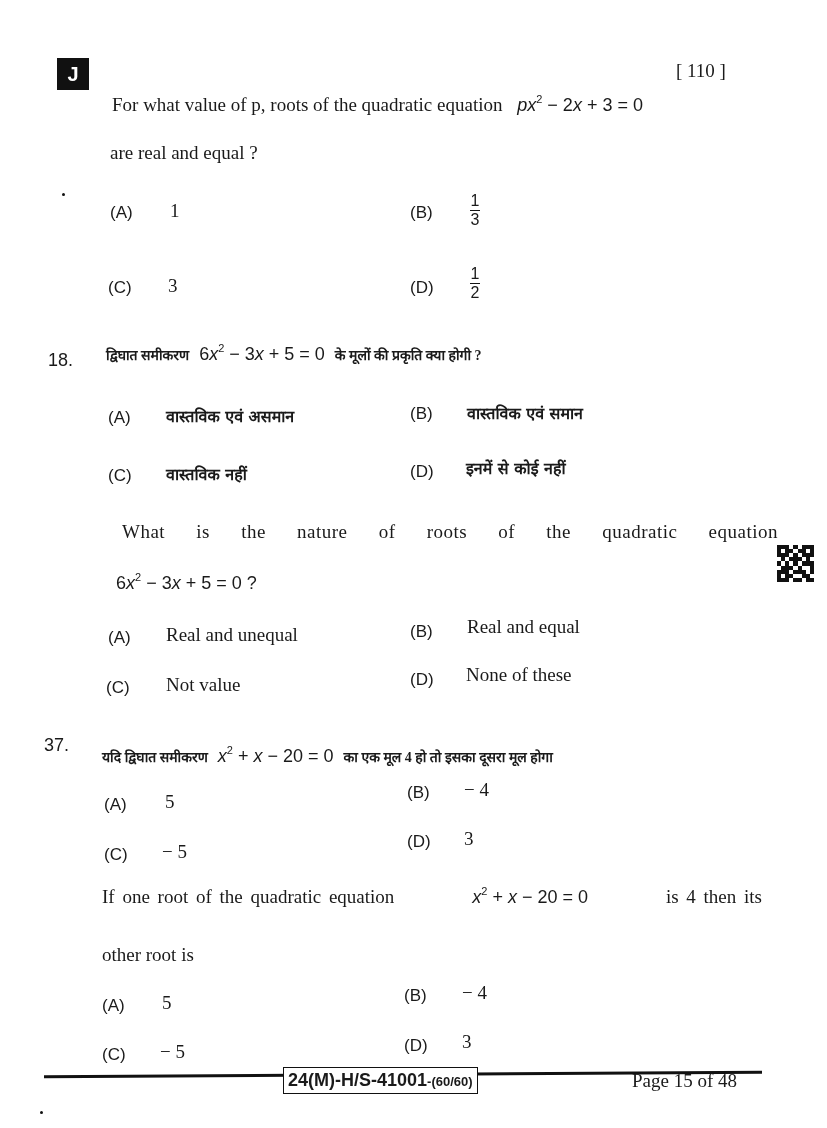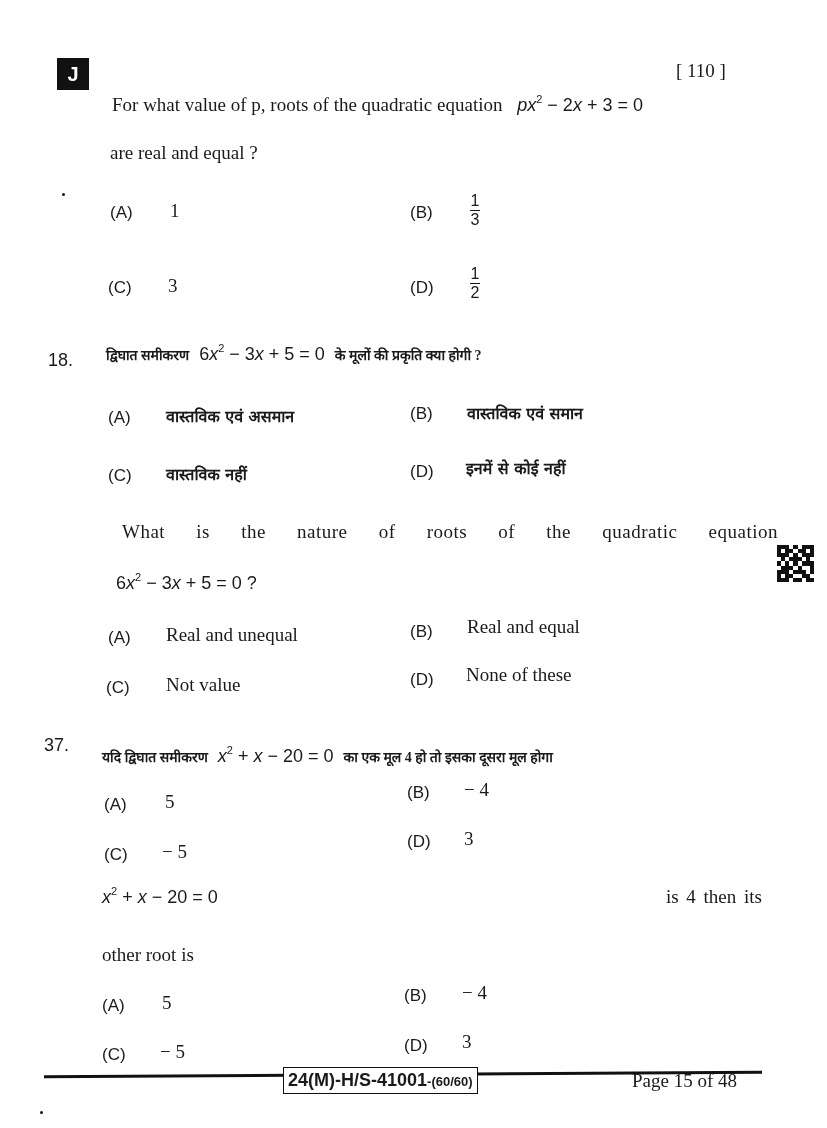--- a/index.html
+++ b/index.html
@@ -205,20 +205,21 @@
 <div class="abs opt-val" style="left:165px;top:791px;">5</div>
 <div class="abs opt-label" style="left:407px;top:783px;">(B)</div>
 <div class="abs opt-val" style="left:464px;top:779px;">− 4</div>
 
 <div class="abs opt-label" style="left:104px;top:845px;">(C)</div>
 <div class="abs opt-val" style="left:162px;top:841px;">− 5</div>
 <div class="abs opt-label" style="left:407px;top:832px;">(D)</div>
 <div class="abs opt-val" style="left:464px;top:828px;">3</div>
 
 <div class="abs q-en" style="left:102px;top:886px;width:660px;display:flex;justify-content:space-between;align-items:baseline;">
+  <span style="word-spacing:3px;">If one root of the quadratic equation</span>
   <span class="math"><i>x</i><sup>2</sup> + <i>x</i> − 20 = 0</span>
   <span style="word-spacing:3px;">is 4 then its</span>
 </div>
 <div class="abs q-en" style="left:102px;top:944px;">other root is</div>
 
 <div class="abs opt-label" style="left:102px;top:996px;">(A)</div>
 <div class="abs opt-val" style="left:162px;top:992px;">5</div>
 <div class="abs opt-label" style="left:404px;top:986px;">(B)</div>
 <div class="abs opt-val" style="left:462px;top:982px;">− 4</div>
 

